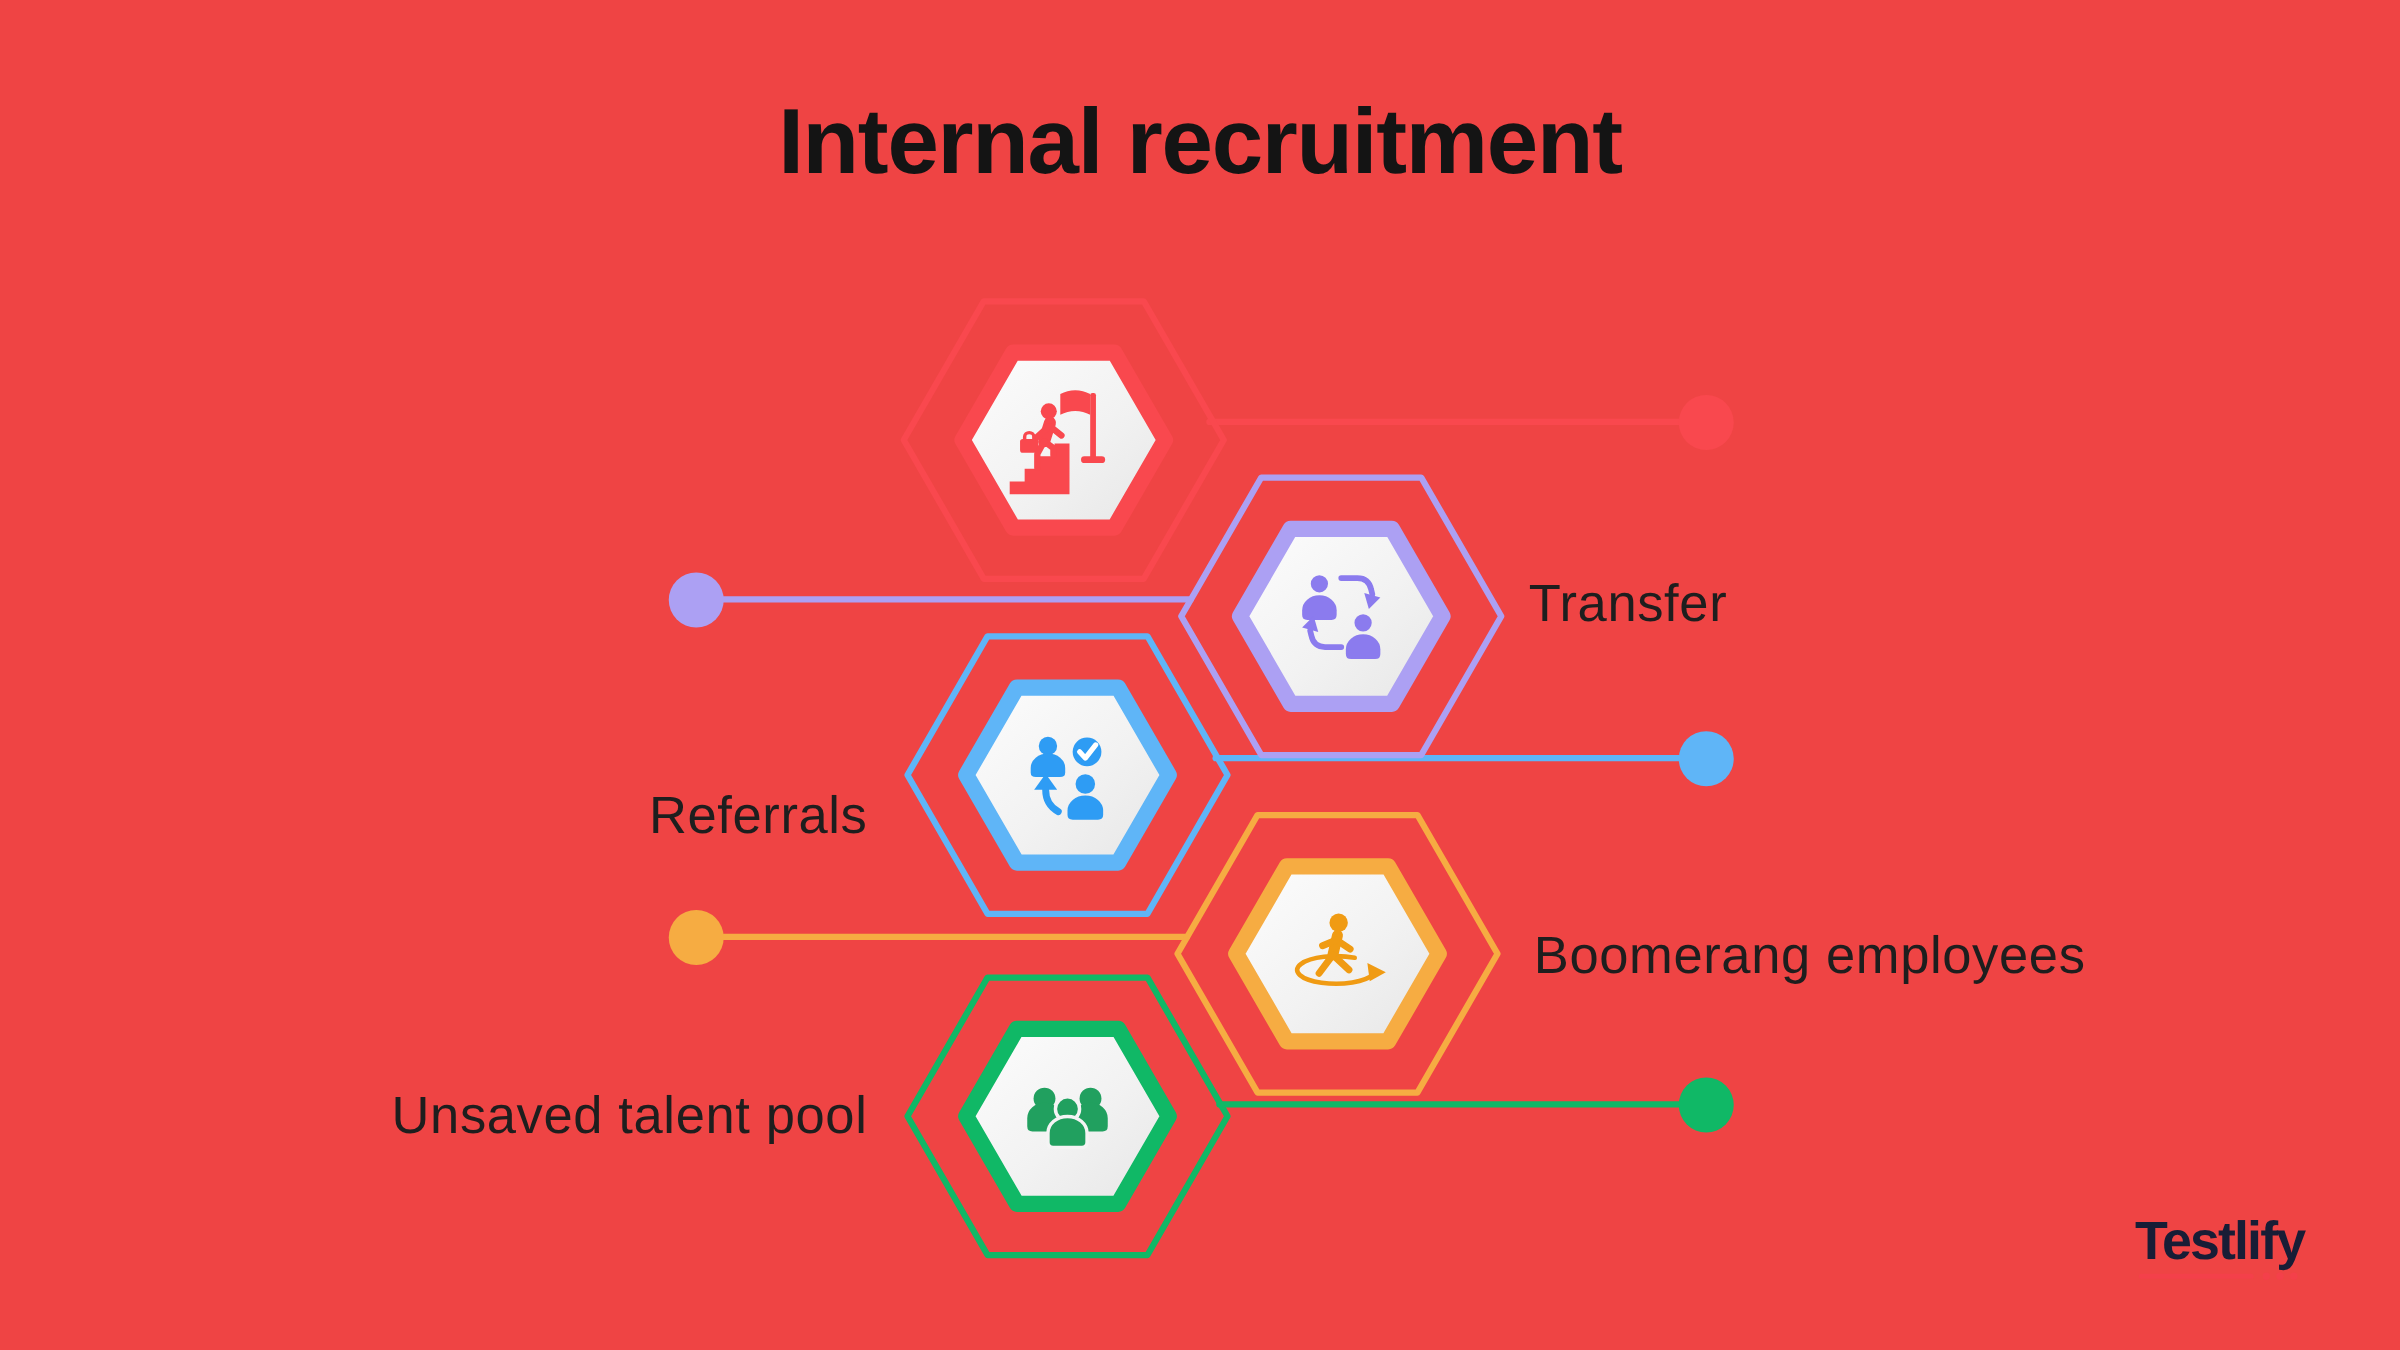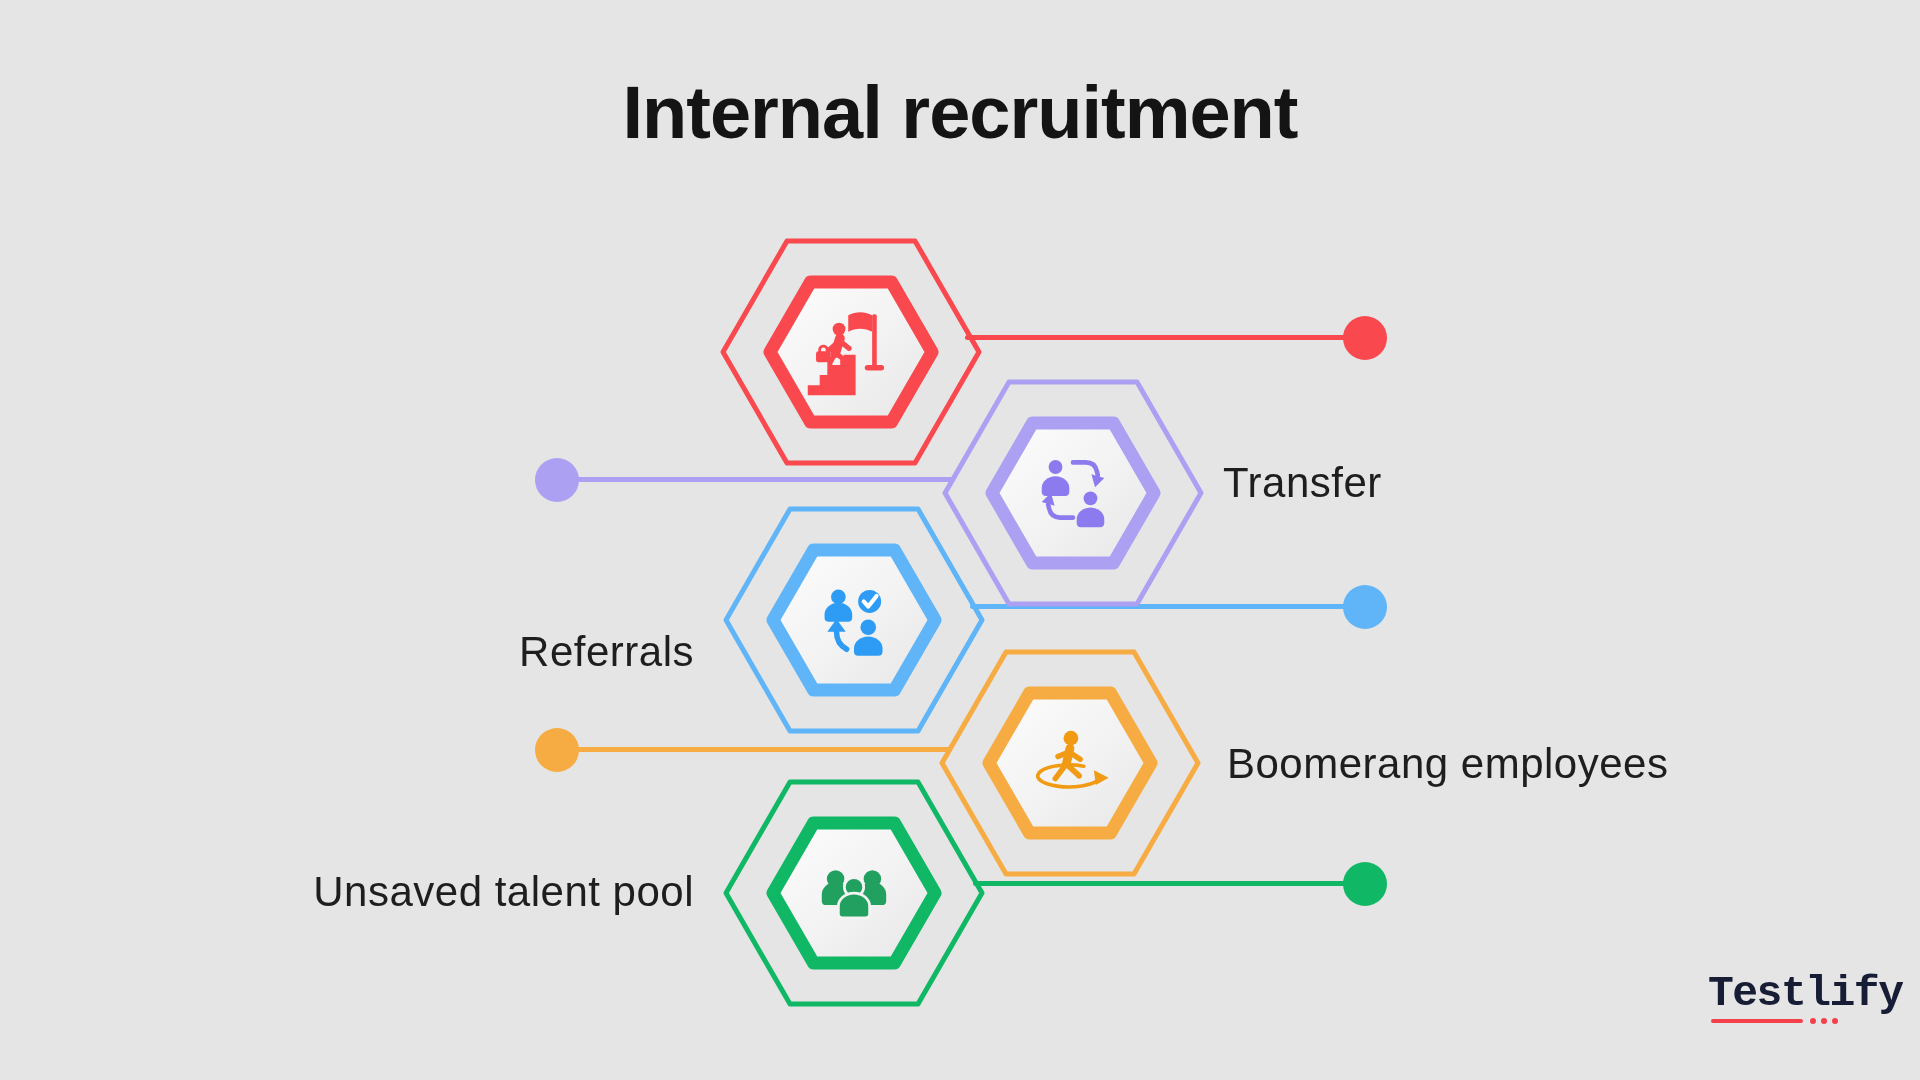--- a/index.html
+++ b/index.html
@@ -1,21 +1,21 @@
 <!DOCTYPE html>
 <html><head>
 <meta charset="utf-8">
 <style>
   html,body{margin:0;padding:0;}
   body{
     width:1920px;height:1080px;overflow:hidden;
     background:#ffffff;
     font-family:"Liberation Sans","DejaVu Sans",sans-serif;
   }
-  .canvas{position:relative;width:1920px;height:1080px;background:#e5e5e5;}
+  .canvas{position:relative;width:1920px;height:1080px;background:#ef4444;}
 
   .title{
     position:absolute;left:0;top:70px;width:1920px;margin:0;
     text-align:center;font-size:74px;font-weight:700;color:#141414;
     letter-spacing:-1px;
   }
 
   .label{
     position:absolute;font-size:42px;color:#1e1e1e;font-weight:400;
     white-space:nowrap;transform:translateY(-50%);letter-spacing:.5px;
@@ -29,21 +29,21 @@
   }
 
   .hex{position:absolute;width:270px;height:240px;}
   .hex svg{display:block;}
   .hex-outer{fill:none;stroke:var(--c1);stroke-width:5;stroke-linejoin:round;}
   .hex-inner{fill:url(#hexGrad);stroke:var(--c1);stroke-width:13;stroke-linejoin:round;}
   .f{fill:var(--c2);stroke:none;}
   .s{fill:none;stroke:var(--c2);stroke-linecap:round;stroke-linejoin:round;}
   .w{fill:none;stroke:#ffffff;stroke-linecap:round;stroke-linejoin:round;}
 
-  .logo{position:absolute;left:1708px;top:972px;width:190px;height:60px;font-family:Liberation Mono, monospace;}
+  .logo{position:absolute;left:1708px;top:972px;width:190px;height:60px;}
   .logo-text{
     display:block;font-size:43px;font-weight:800;color:#181d36;
     letter-spacing:-1.5px;line-height:1;
   }
   .logo-underline{
     position:absolute;left:3px;top:47px;width:92px;height:4px;
     background:#f4404a;border-radius:2px;
   }
   .logo-dot{
     position:absolute;top:46px;width:6px;height:6px;border-radius:50%;

